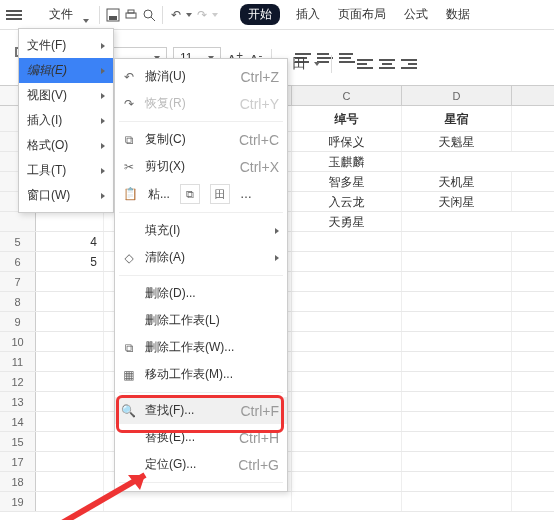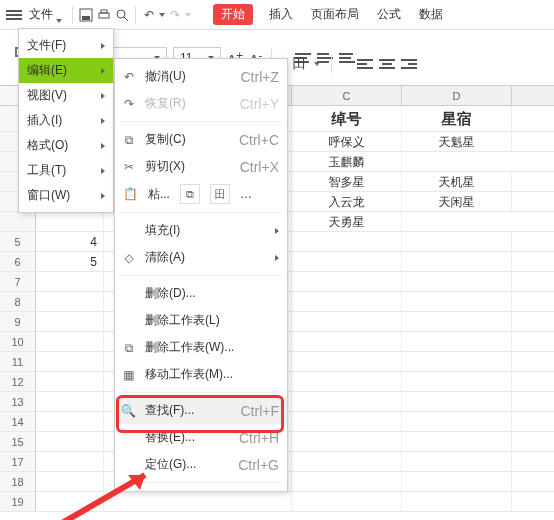--- a/index.html
+++ b/index.html
@@ -18,30 +18,30 @@
     height: 30px;
     display: flex;
     align-items: center;
     padding: 0 6px;
     border-bottom: 1px solid #e0e0e0;
     gap: 2px;
   }
   .ham { width:16px; display:inline-flex; flex-direction:column; gap:2px; }
   .ham span { height:2px; background:#555; }
   .file-btn {
-    display:flex; align-items:flex-end; gap:3px;
-    padding:2px 4px; border:1px solid transparent;
+    display:flex; align-items:flex-end; gap:10px;
+    padding:2px 4px; border:1px solid transparent;margin-left:20px;
   }
   .chev { border-left:3px solid transparent; border-right:3px solid transparent; border-top:4px solid #666; display:inline-block; }
   .chev-r { border-top:3px solid transparent; border-bottom:3px solid transparent; border-left:4px solid #666; display:inline-block; }
   .sep-v { width:1px; height:18px; background:#ddd; margin:0 3px; }
   .tb-ico { width:16px; height:16px; display:inline-flex; align-items:center; justify-content:center; color:#555; }
   .tabbar { display:flex; gap:14px; padding-left:20px; }
   .tab { padding:2px 2px; }
-  .tab.active { background:#ef4444; color:#fff; border-radius:3px; padding:2px 8px; }
+  .tab.active { background:#0f172a; color:#fff; border-radius:8px; padding:2px 8px; }
   
   .ribbon {
     height: 56px;
     display:flex;
     align-items:center;
     padding: 4px 8px;
     border-bottom: 1px solid #ccc;
     gap:6px;
   }
   .big-ico { width:28px; height:36px; display:flex; flex-direction:column; align-items:center; justify-content:center; }
@@ -58,32 +58,32 @@
   .al span { height:2px; background:#555; }
   
   .sheet { position:absolute; left:0; top:86px; right:0; bottom:0; }
   .gr { display:flex; height:20px; border-bottom:1px solid #e8e8e8;}
   .rhead { width:36px; text-align:center; background:#f7f7f7; border-right:1px solid #ccc; color:#666; font-size:11px; line-height:20px;}
   .cA { width:68px; border-right:1px solid #eee; text-align:right; padding-right:6px; line-height:20px;}
   .cB { width:188px; border-right:1px solid #eee; } 
   .cC { width:110px; border-right:1px solid #eee; text-align:center; line-height:20px;}
   .cD { width:110px; border-right:1px solid #eee; text-align:center; line-height:20px;}
   .chead { background:#f0f0f0; text-align:center; font-size:11px; color:#666; border-right:1px solid #ccc; line-height:20px;}
-  .gr.headerrow .cC, .gr.headerrow .cD { font-weight:bold; font-size:15px; font-family:"SimSun"; }
+  .gr.headerrow .cC, .gr.headerrow .cD { font-weight:bold; font-size:12px; font-family:"SimSun"; }
   .gr.headerrow { height:26px; }
   .gr.headerrow div { line-height:26px; }
   
   .menu {
     position:absolute; background:#fff; border:1px solid #ccc;
     box-shadow:2px 2px 6px rgba(0,0,0,0.15);
     padding:4px 0;
   }
   .menu1 { left:18px; top:28px; width:96px; }
   .menu1 .mi { padding:4px 8px; display:flex; justify-content:space-between; align-items:center;}
-  .menu1 .mi.active { background:#84cc16; }
+  .menu1 .mi.active { background:#3b82f6;font-style:italic; }
   .menu2 { left:114px; top:58px; width:174px; }
   .menu2 .mi {
     padding:5px 8px 5px 30px; display:flex; justify-content:space-between; align-items:center;
     position:relative;
   }
   .menu2 .mi .ico { position:absolute; left:6px; width:16px; text-align:center; color:#666;}
   .menu2 .mi .sc { color:#999; font-size:14px; }
   .menu2 .mi.dis { color:#bbb; }
   .menu2 .mi.dis .sc { color:#ccc; }
   .menu2 .msep { height:1px; background:#eee; margin:4px 4px; }

